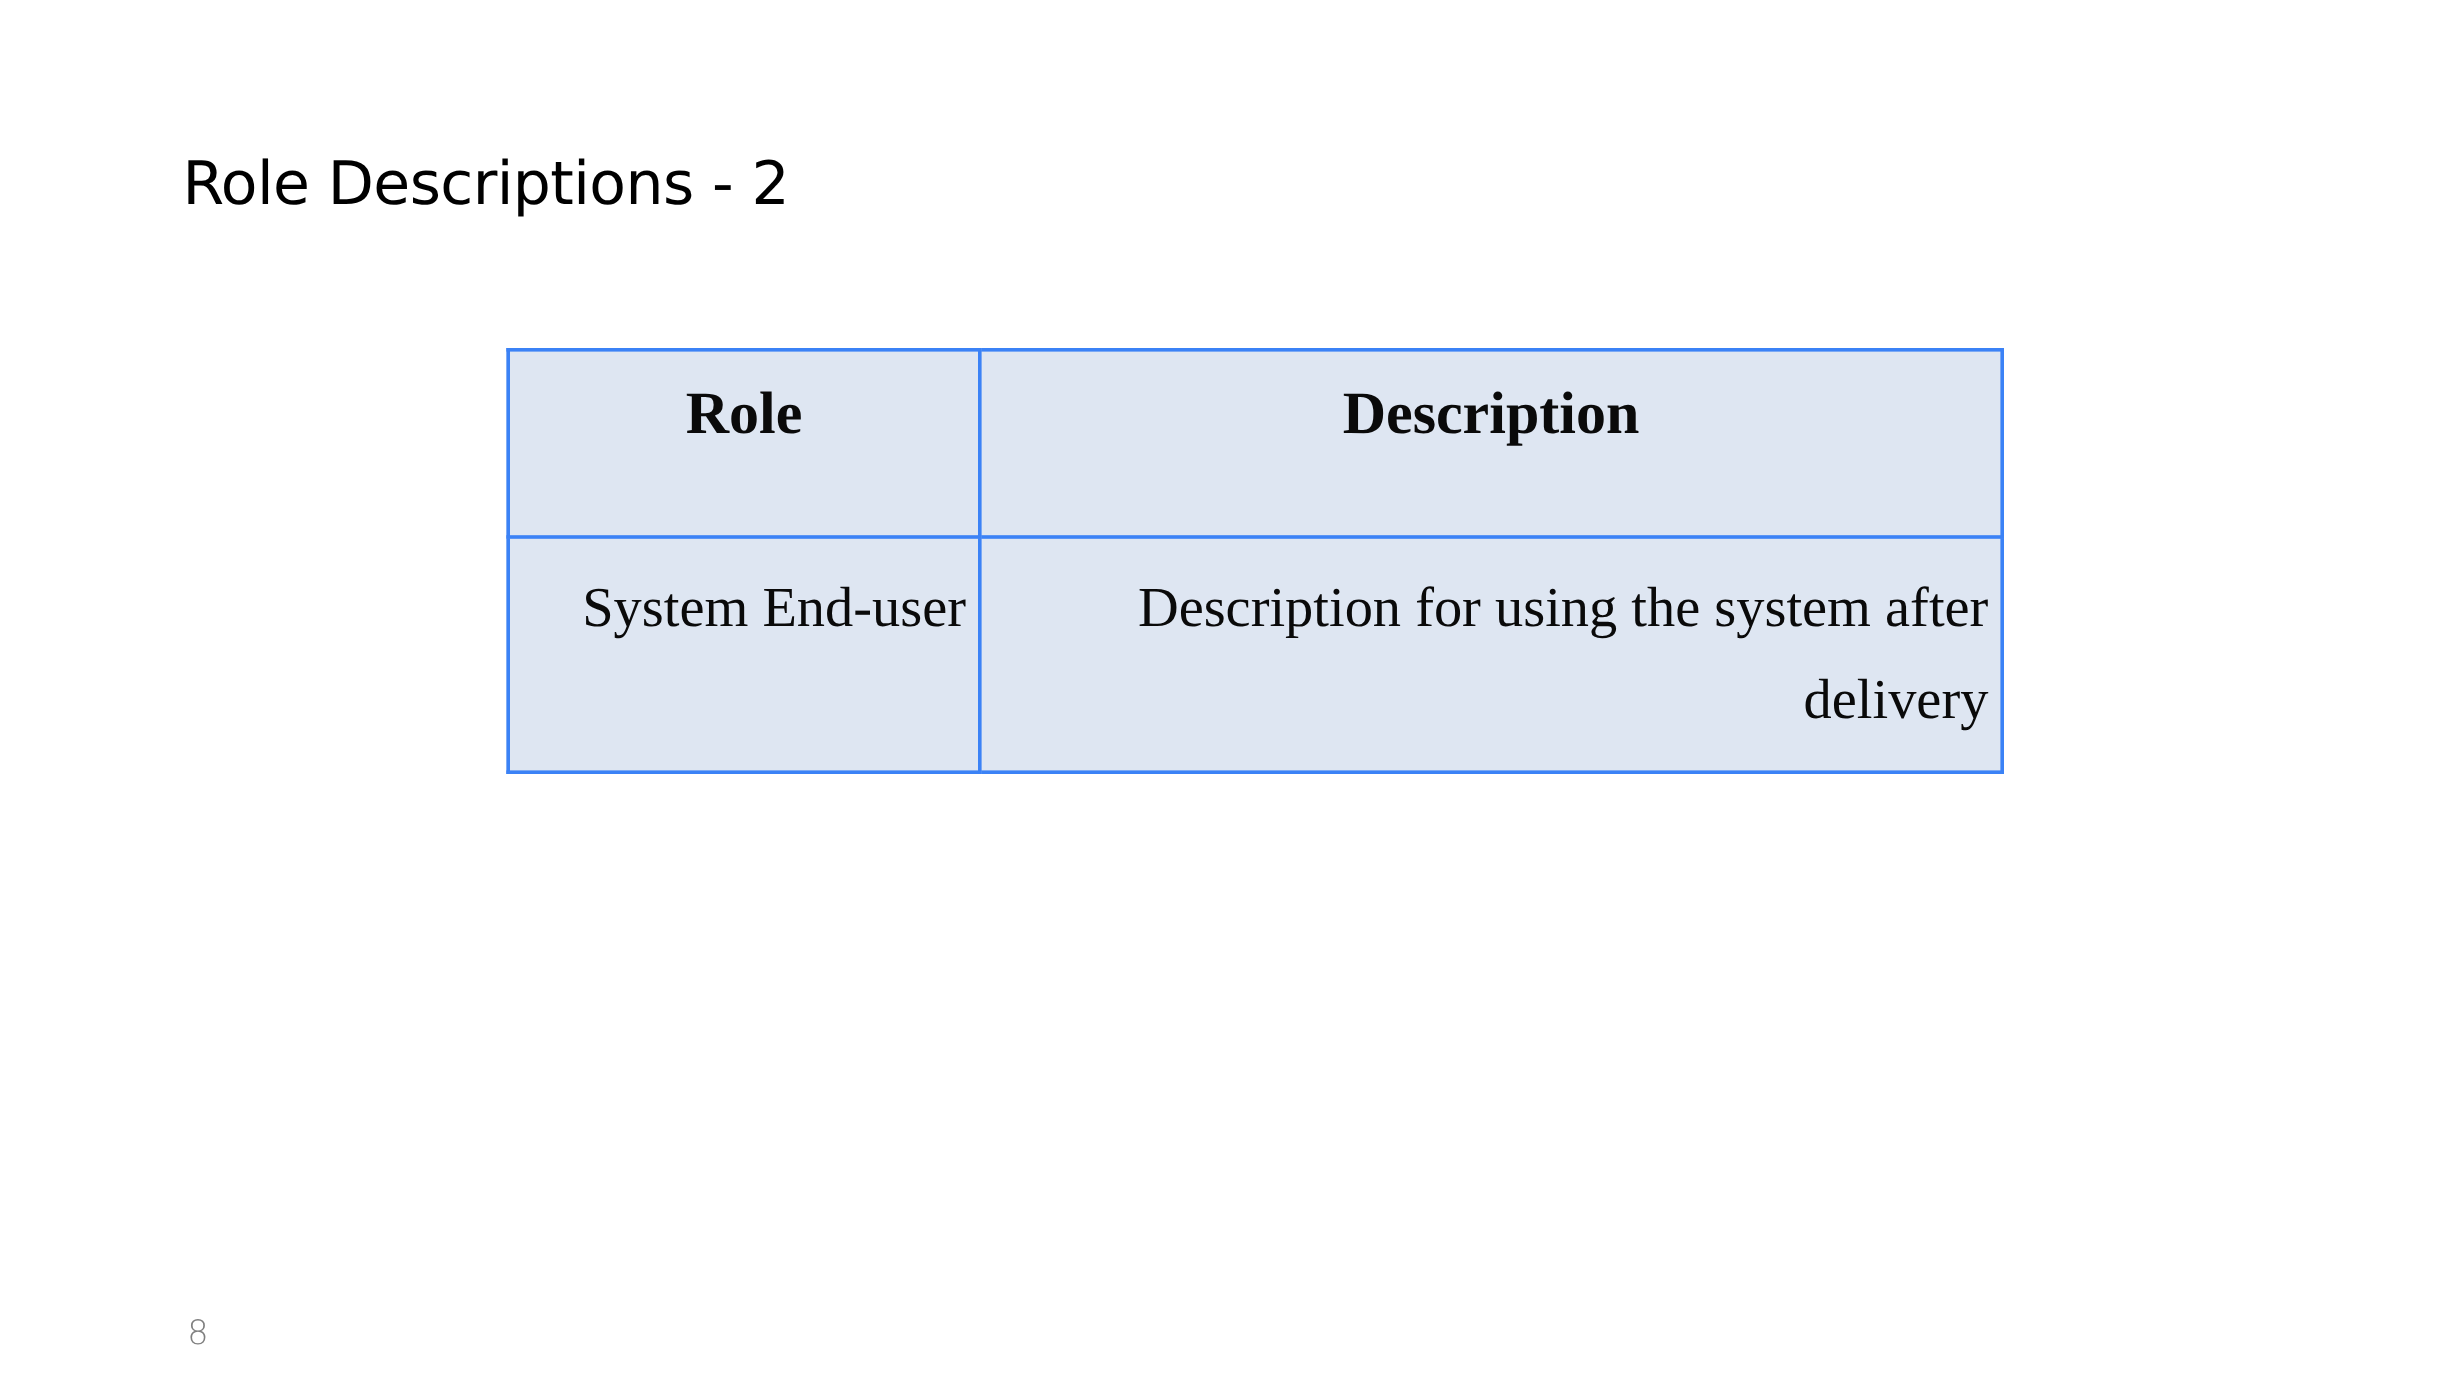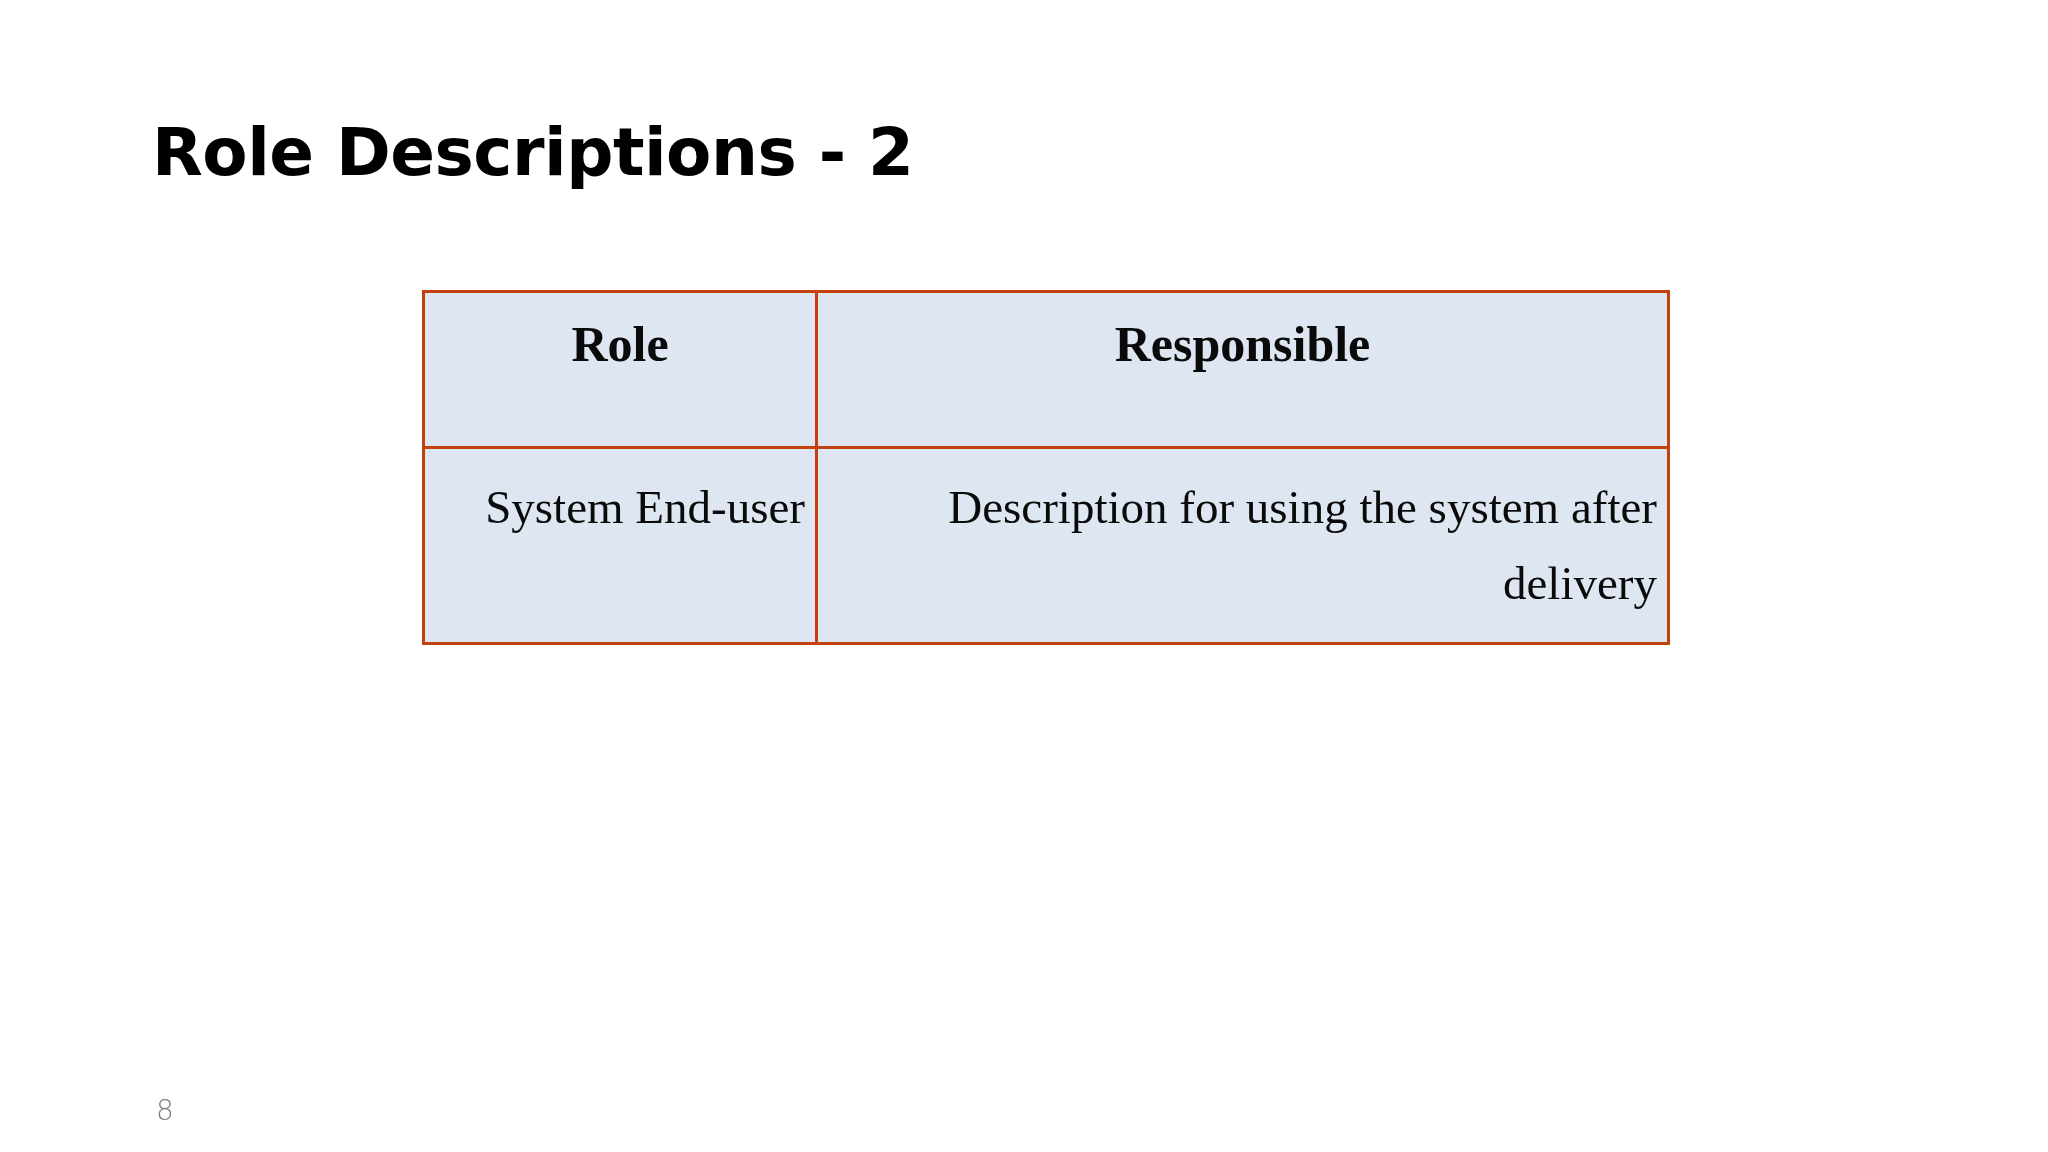--- a/index.html
+++ b/index.html
@@ -24,22 +24,22 @@
     background: #FFFFFF;
   }
 
   
   #slide-title {
     position: absolute;
     left: 152px;
     top: 110px;
     width: 1700px;
     font-family: "DejaVu Sans", "Liberation Sans", sans-serif;
-    font-weight: 700;
-    font-size: 66px;
+    font-weight: 400;
+    font-size: 50px;
     line-height: 86px;
     letter-spacing: -0.5px;
     color: #000000;
     white-space: nowrap;
   }
 
   
   #role-table {
     position: absolute;
     left: 422px;
@@ -47,21 +47,21 @@
     width: 1245px;
     border-collapse: collapse;
     table-layout: fixed;
     background: #DEE6F2;
   }
   #role-table col.col-role  { width: 393px; }
   #role-table col.col-desc  { width: 852px; }
 
   #role-table th,
   #role-table td {
-    border: 3px solid #c2410c;
+    border: 3px solid #3b82f6;
     background: #DEE6F2;
     font-family: "Liberation Serif", "DejaVu Serif", serif;
     color: #0A0A0A;
     vertical-align: top;
     padding: 0;
   }
 
   #role-table thead th {
     height: 131px;
     text-align: center;
@@ -106,21 +106,21 @@
   <div id="slide-title">Role Descriptions - 2</div>
 
   <table id="role-table">
     <colgroup>
       <col class="col-role">
       <col class="col-desc">
     </colgroup>
     <thead>
       <tr>
         <th>Role</th>
-        <th>Responsible</th>
+        <th>Description</th>
       </tr>
     </thead>
     <tbody>
       <tr>
         <td>
           <span class="cell-text">System End-user</span>
         </td>
         <td>
           <span class="cell-text">Description for using the system after delivery</span>
         </td>

